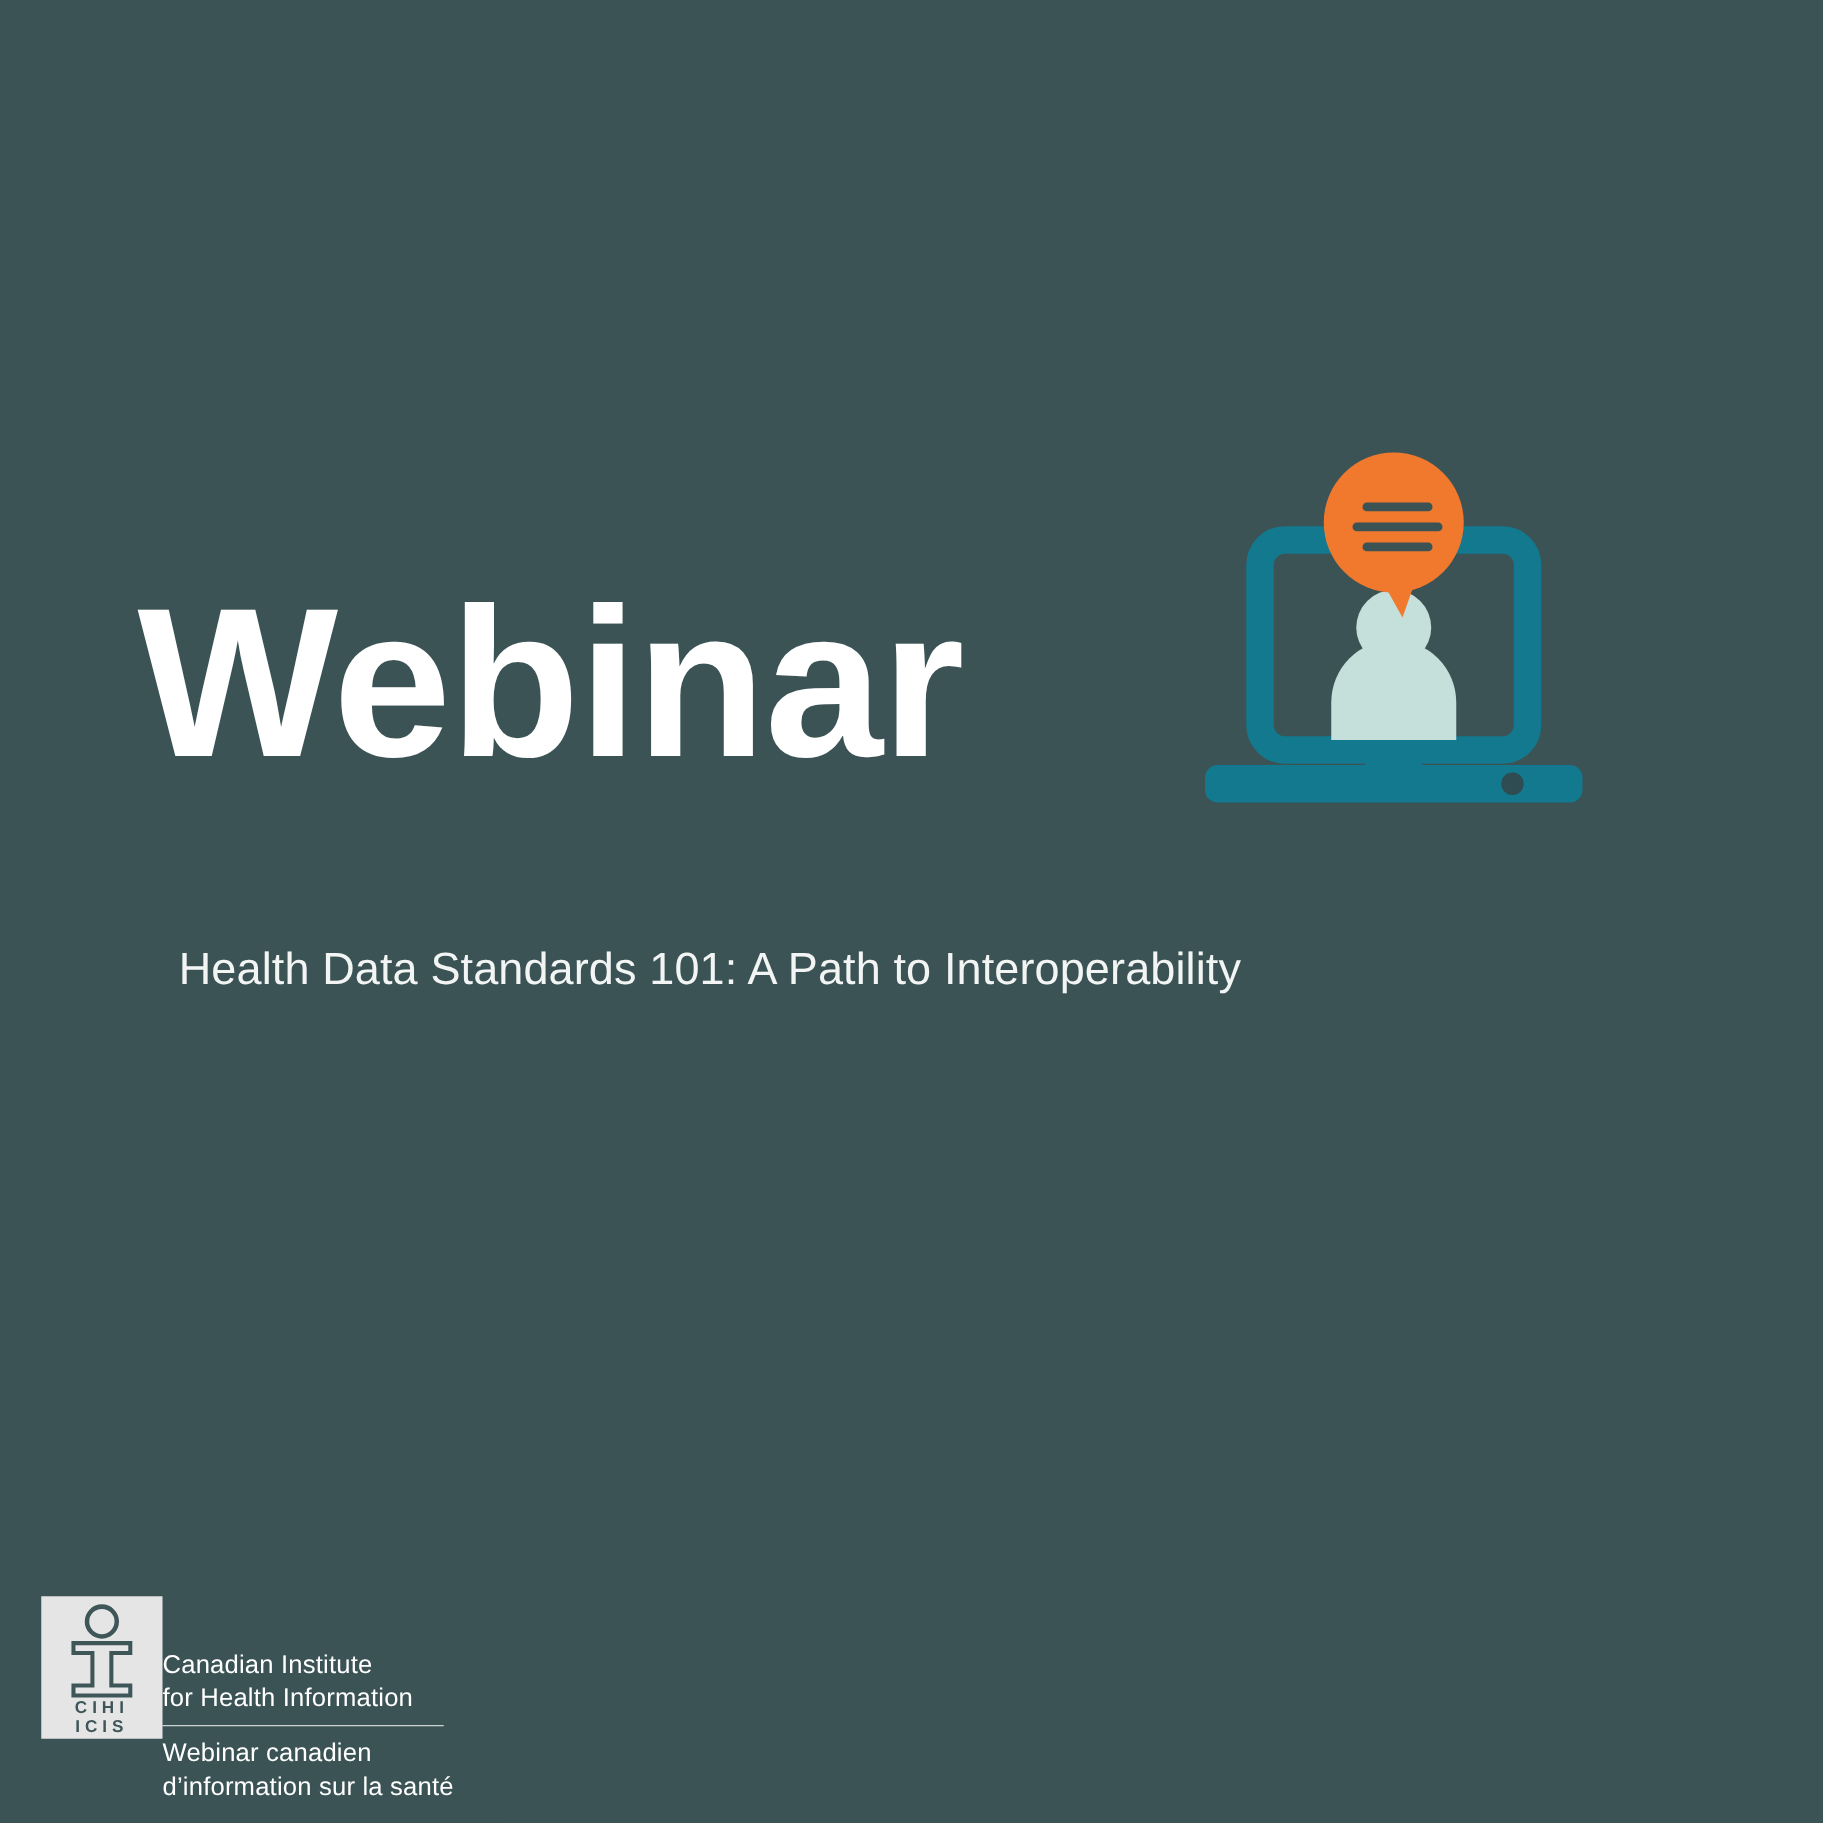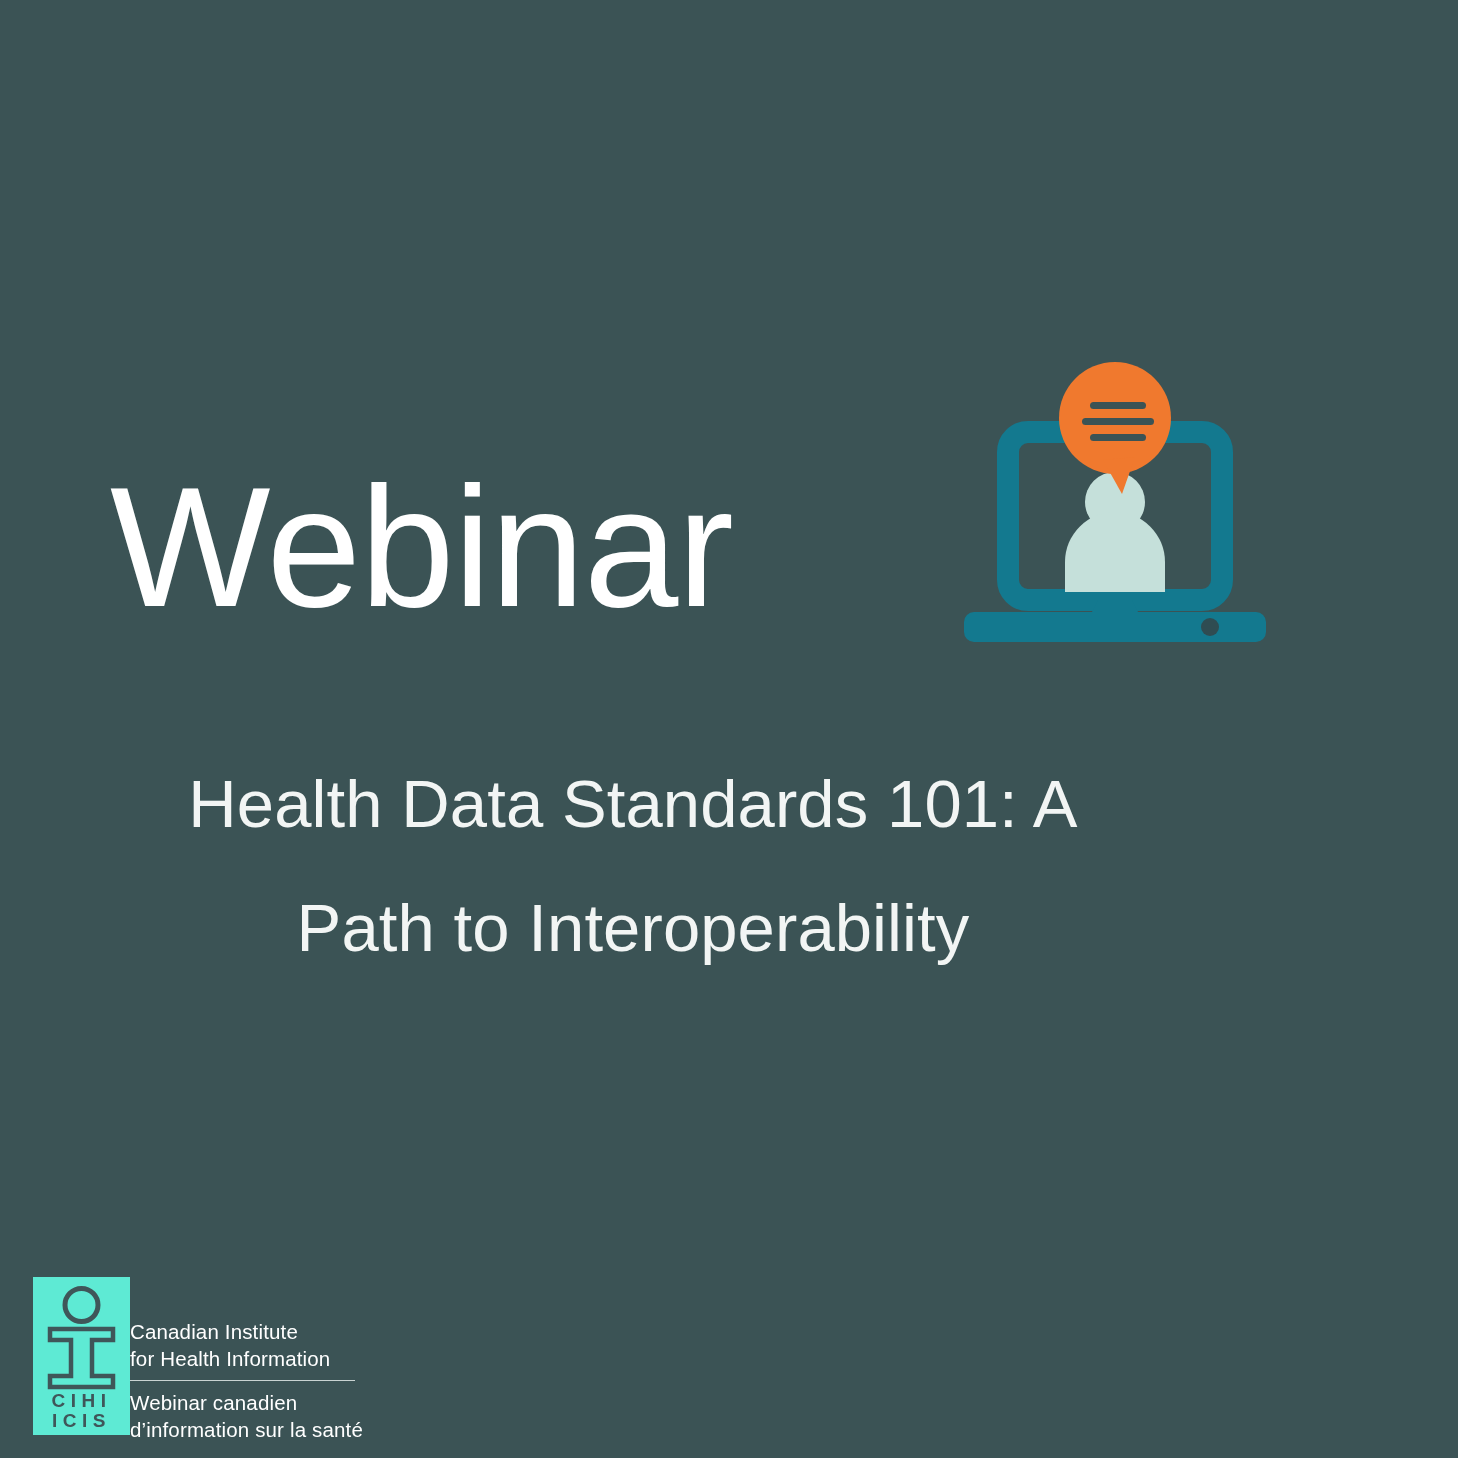--- a/index.html
+++ b/index.html
@@ -24,38 +24,37 @@
     overflow: hidden;
   }
 
   
   .title {
     position: absolute;
     left: 110px;
     top: 462px;
     font-size: 170px;
     line-height: 1;
-    font-weight: 400;
+    font-weight: 700;
     color: #ffffff;
     letter-spacing: -1px;
     white-space: nowrap;
   }
 
   
   .subtitle {
     position: absolute;
     left: 143px;
     top: 742px;
     width: 980px;
-    font-size: 67px;
+    font-size: 36px;
     line-height: 1.85;
     font-weight: 400;
     color: #f2f5f4;
     letter-spacing: 0.1px;
-    text-align: center;
   }
 
   
   .webinar-icon {
     position: absolute;
     left: 960px;
     top: 360px;
     width: 310px;
     height: 290px;
   }
@@ -64,22 +63,22 @@
   
   .logo-lockup {
     position: absolute;
     left: 33px;
     top: 1277px;
     display: flex;
     align-items: flex-start;
   }
   .logo-mark {
     width: 97px;
-    height: 158px;
-    background: #5eead4;
+    height: 114px;
+    background: #e5e5e5;
     flex: 0 0 auto;
     position: relative;
   }
   .logo-mark svg { display: block; width: 100%; height: 100%; }
 
   .logo-words {
     padding-top: 42px;
     color: #ffffff;
   }
   .logo-line {

